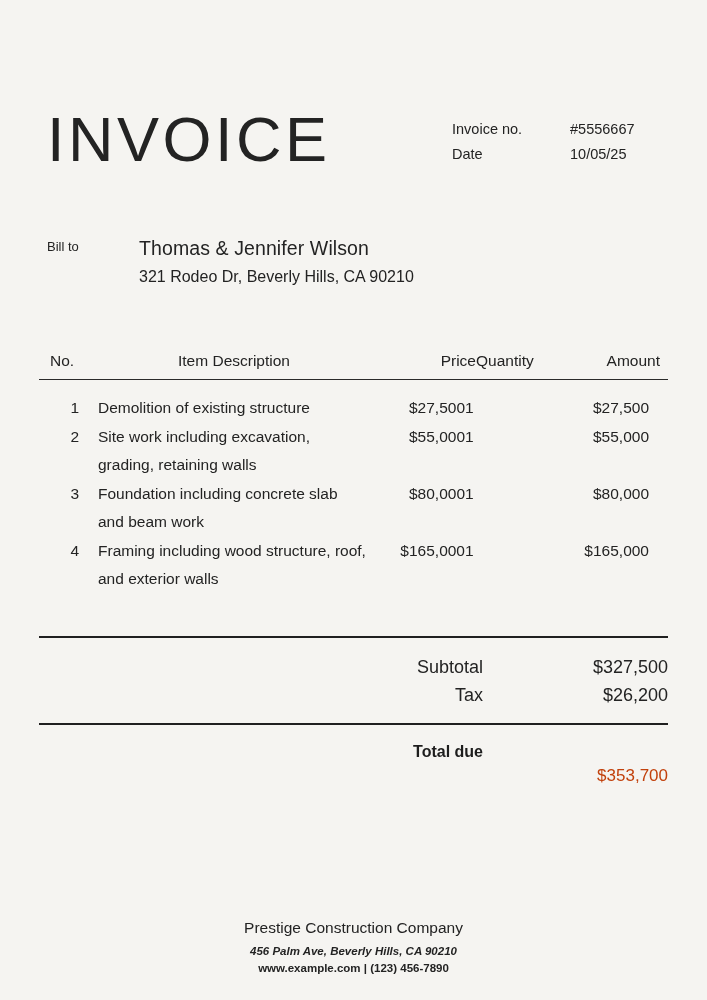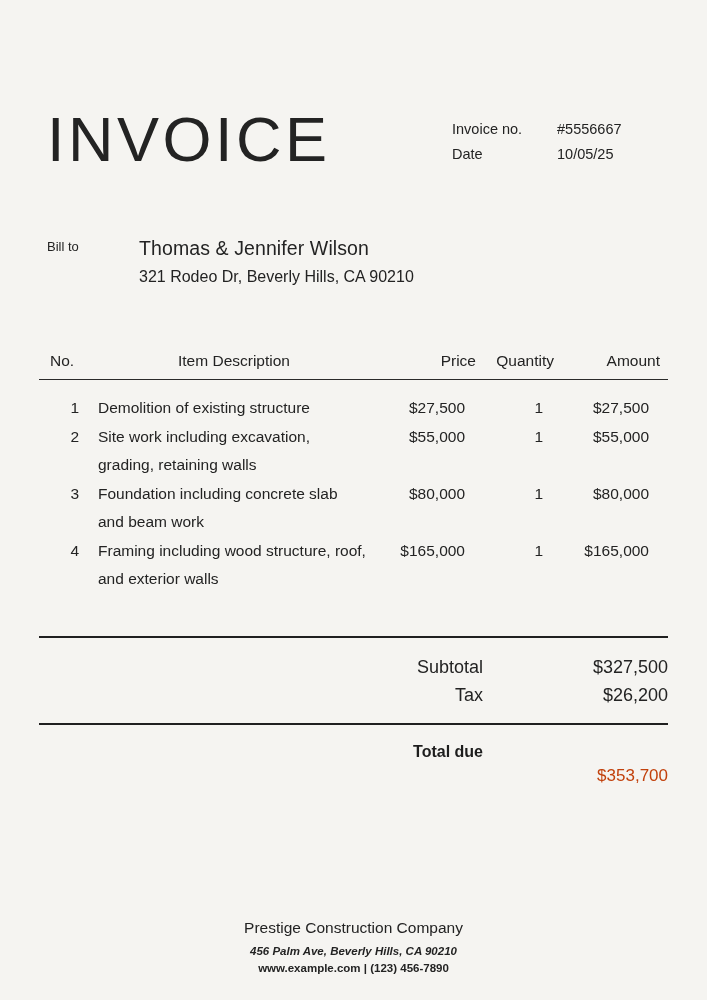--- a/index.html
+++ b/index.html
@@ -48,20 +48,21 @@
   }
   .meta-row {
     display: flex;
   }
   .meta-label {
     width: 105px;
     flex: 0 0 105px;
   }
   .meta-value {
     flex: 1;
+    margin-left: 13px;
   }
 
   
   .billto {
     position: absolute;
     left: 47px;
     top: 235px;
     width: 620px;
   }
   .billto-label {
@@ -110,21 +111,21 @@
     box-sizing: border-box;
   }
   .c-price {
     width: 98px;
     flex: 0 0 98px;
     text-align: right;
   }
   .c-qty {
     width: 78px;
     flex: 0 0 78px;
-    text-align: right;
+    text-align: left;
   }
   .c-amt {
     width: 106px;
     flex: 0 0 106px;
     text-align: right;
   }
 
   .thead {
     font-size: 15.5px;
     color: #232323;

